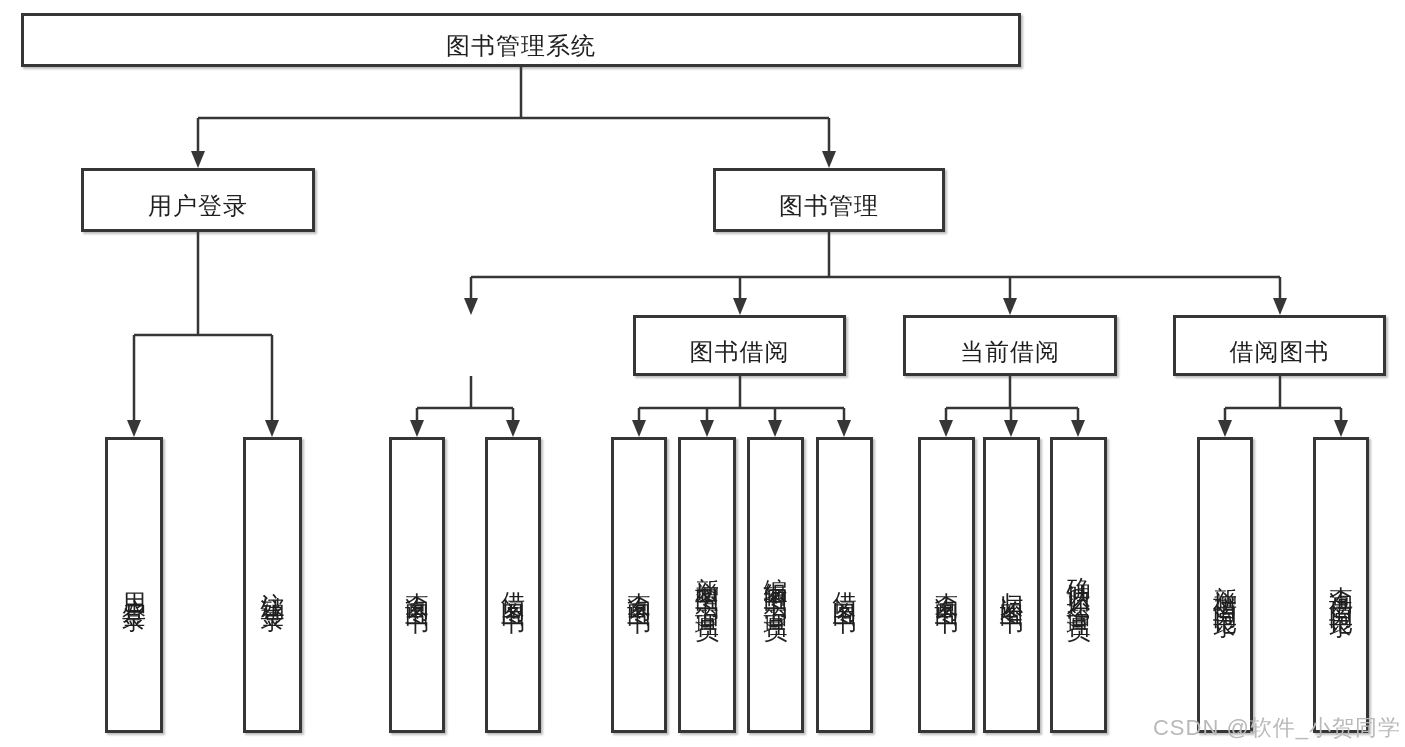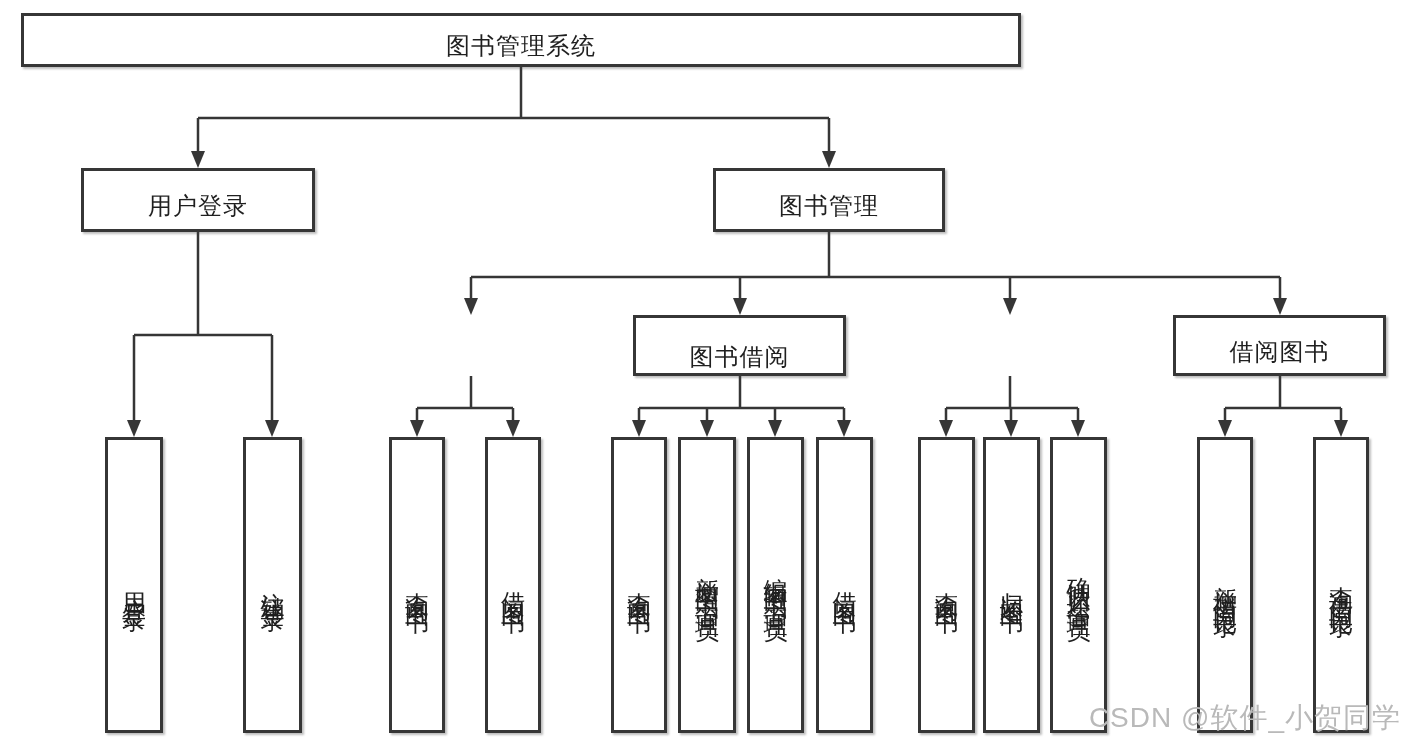--- a/index.html
+++ b/index.html
@@ -26,22 +26,22 @@
   .leaf .v-label{
     writing-mode:vertical-rl;
     text-orientation:mixed;
     font-size:24px;
     line-height:1;
     letter-spacing:6px;
     white-space:nowrap;
   }
   #watermark{
     position:absolute;
-    right:4px;bottom:10px;
-    font-size:28px;
+    right:4px;bottom:4px;
+    font-size:22px;
     color:#b9b9b9;
     letter-spacing:1px;
     white-space:nowrap;
   }
 </style>
 </head>
 <body>
 
 <div id="stage">
 
@@ -92,22 +92,25 @@
     <span class="h-label">图书管理系统</span>
   </div>
 
   <div class="node" style="left:81px;top:168px;width:234px;height:64px;">
     <span class="h-label">用户登录</span>
   </div>
   <div class="node" style="left:713px;top:168px;width:232px;height:64px;text-align:right;">
     <span class="h-label">图书管理</span>
   </div>
 
-  <div class="node" style="left:633px;top:315px;width:213px;height:61px;align-items:flex-end;">
+  <div class="node" style="left:633px;top:315px;width:213px;height:61px;">
     <span class="h-label">图书借阅</span>
+  </div>
+  <div class="node" style="left:903px;top:315px;width:214px;height:61px;">
+    <span class="h-label">当前借阅</span>
   </div>
   <div class="node" style="left:1173px;top:315px;width:213px;height:61px;">
     <span class="h-label">借阅图书</span>
   </div>
 
   <div class="node leaf" style="left:105px;top:437px;width:58px;height:296px;">
     <span class="v-label">用户登录</span>
   </div>
   <div class="node leaf" style="left:243px;top:437px;width:59px;height:296px;">
     <span class="v-label">注销登录</span>

